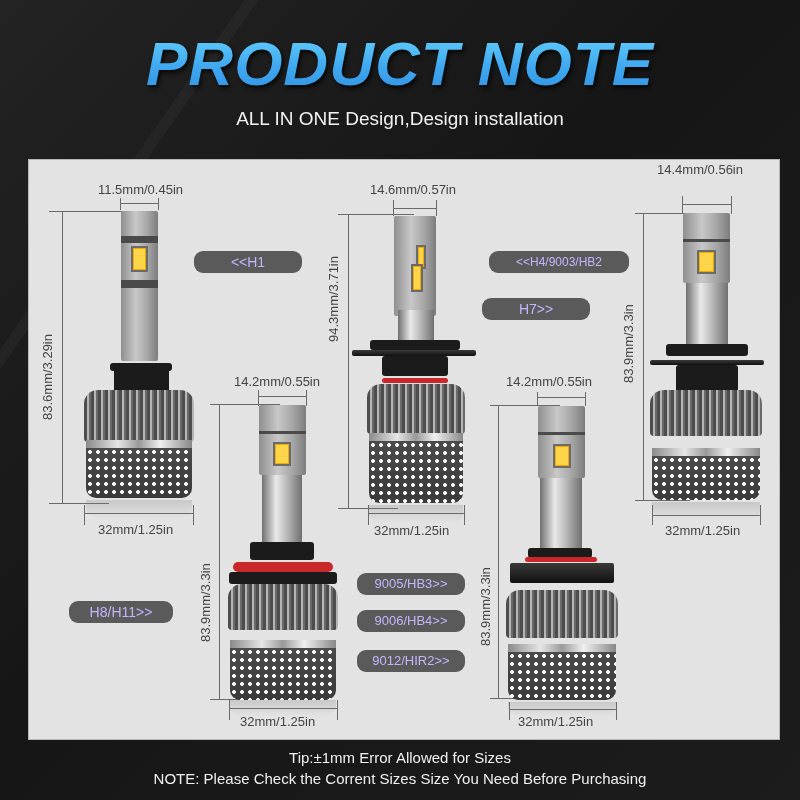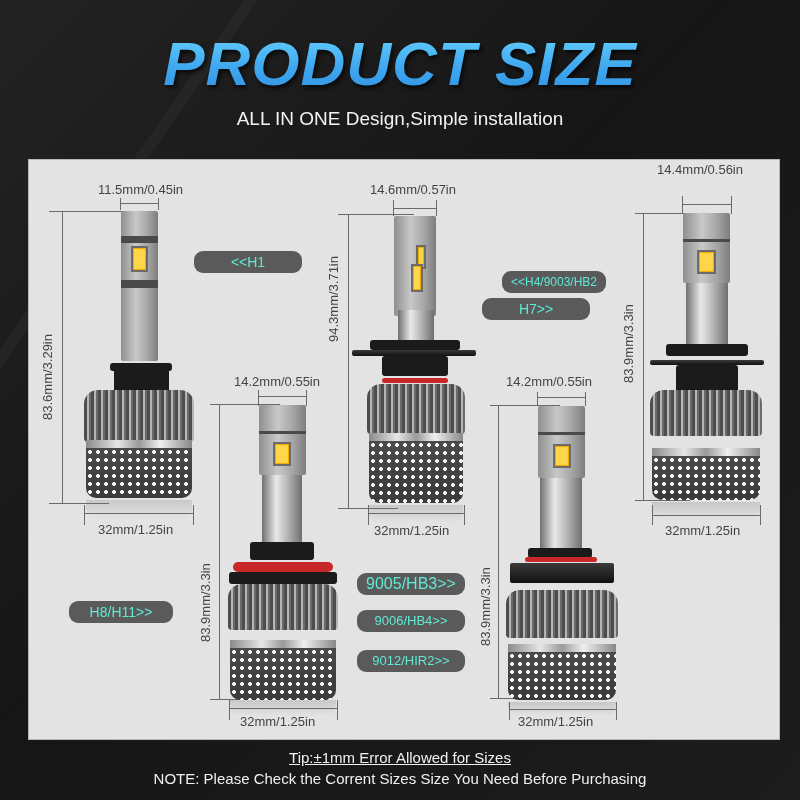--- a/index.html
+++ b/index.html
@@ -14,21 +14,21 @@
     -webkit-background-clip:text;background-clip:text;color:transparent;
     text-shadow:none;filter:drop-shadow(2px 3px 2px rgba(0,0,0,0.7));}
   .subtitle{position:absolute;left:0;width:800px;top:108px;text-align:center;
     color:#f2f2f2;font-size:19px;}
   .panel{position:absolute;left:28px;top:159px;width:752px;height:581px;
     background:#e3e3e3;border:1px solid #b8b8b8;box-sizing:border-box;}
   .dim{position:absolute;color:#444;font-size:13px;white-space:nowrap;}
   .vdim{position:absolute;color:#444;font-size:13px;white-space:nowrap;
     transform:rotate(-90deg);transform-origin:left top;}
   .line{position:absolute;background:#6a6a6a;}
-  .pill{position:absolute;background:#5a5a5a;color:#5eead4;border-radius:9px;
+  .pill{position:absolute;background:#5a5a5a;color:#c4b5fd;border-radius:9px;
     font-size:14px;text-align:center;line-height:22px;height:22px;}
   .footer{position:absolute;left:0;width:800px;text-align:center;color:#f0f0f0;font-size:15px;}
   
   .bulb{position:absolute;}
   .head{position:absolute;background:linear-gradient(90deg,#8f8f8f,#c8c8c8 40%,#a8a8a8 70%,#7d7d7d);border-radius:2px;}
   .chip{position:absolute;background:#ffd54a;border:2px solid #6b6b6b;box-shadow:inset 0 0 0 1px #f2a900;}
   .band{position:absolute;background:#4a4a4a;}
   .stem{position:absolute;background:linear-gradient(90deg,#707070,#e9e9e9 35%,#bdbdbd 60%,#6f6f6f);}
   .collar{position:absolute;background:#1b1b1b;border-radius:3px;}
   .flange{position:absolute;background:linear-gradient(180deg,#3a3a3a,#111);border-radius:2px;}
@@ -40,22 +40,22 @@
     background:
       radial-gradient(circle at 50% 50%,#f4f4f4 0 1.6px,transparent 2.2px) 0 0/8px 8px,
       linear-gradient(180deg,#4a4a4a,#3a3a3a);}
   .reflect{position:absolute;background:linear-gradient(180deg,rgba(120,120,120,0.25),rgba(227,227,227,0));border-radius:0 0 10px 10px;}
 </style>
 </head>
 <body>
 
 <div class="diag"></div>
 
-<div class="title">PRODUCT SIZE</div>
-<div class="subtitle">ALL IN ONE Design,Simple installation</div>
+<div class="title">PRODUCT NOTE</div>
+<div class="subtitle">ALL IN ONE Design,Design installation</div>
 
 <div class="panel"></div>
 
 <div>
   <div class="dim" style="left:98px;top:182px;">11.5mm/0.45in</div>
   <div class="line" style="left:120px;top:198px;width:1px;height:12px;"></div>
   <div class="line" style="left:158px;top:198px;width:1px;height:12px;"></div>
   <div class="line" style="left:120px;top:203px;width:38px;height:1px;"></div>
   <div class="line" style="left:49px;top:211px;width:90px;height:1px;"></div>
   <div class="line" style="left:62px;top:211px;width:1px;height:293px;"></div>
@@ -186,21 +186,21 @@
     <div class="grid" style="left:508px;top:652px;width:108px;height:48px;"></div>
     <div class="reflect" style="left:508px;top:702px;width:108px;height:14px;"></div>
   </div>
   <div class="line" style="left:509px;top:702px;width:1px;height:18px;"></div>
   <div class="line" style="left:616px;top:702px;width:1px;height:18px;"></div>
   <div class="line" style="left:509px;top:709px;width:107px;height:1px;"></div>
   <div class="dim" style="left:518px;top:714px;">32mm/1.25in</div>
 </div>
 
 <div class="pill" style="left:194px;top:251px;width:108px;">&lt;&lt;H1</div>
-<div class="pill" style="left:502px;top:251px;width:104px;font-size:12px;margin-top:20px;">&lt;&lt;H4/9003/HB2</div>
+<div class="pill" style="left:489px;top:251px;width:140px;font-size:12px;">&lt;&lt;H4/9003/HB2</div>
 <div class="pill" style="left:482px;top:298px;width:108px;">H7&gt;&gt;</div>
 <div class="pill" style="left:69px;top:601px;width:104px;">H8/H11&gt;&gt;</div>
-<div class="pill" style="left:357px;top:573px;width:108px;font-size:16px;">9005/HB3&gt;&gt;</div>
+<div class="pill" style="left:357px;top:573px;width:108px;font-size:13px;">9005/HB3&gt;&gt;</div>
 <div class="pill" style="left:357px;top:610px;width:108px;font-size:13px;">9006/HB4&gt;&gt;</div>
 <div class="pill" style="left:357px;top:650px;width:108px;font-size:13px;">9012/HIR2&gt;&gt;</div>
 
-<div class="footer" style="top:749px;text-decoration:underline;">Tip:±1mm Error Allowed for Sizes</div>
+<div class="footer" style="top:749px;">Tip:±1mm Error Allowed for Sizes</div>
 <div class="footer" style="top:770px;">NOTE: Please Check the Corrent Sizes Size You Need Before Purchasing</div>
 
 </body></html>

